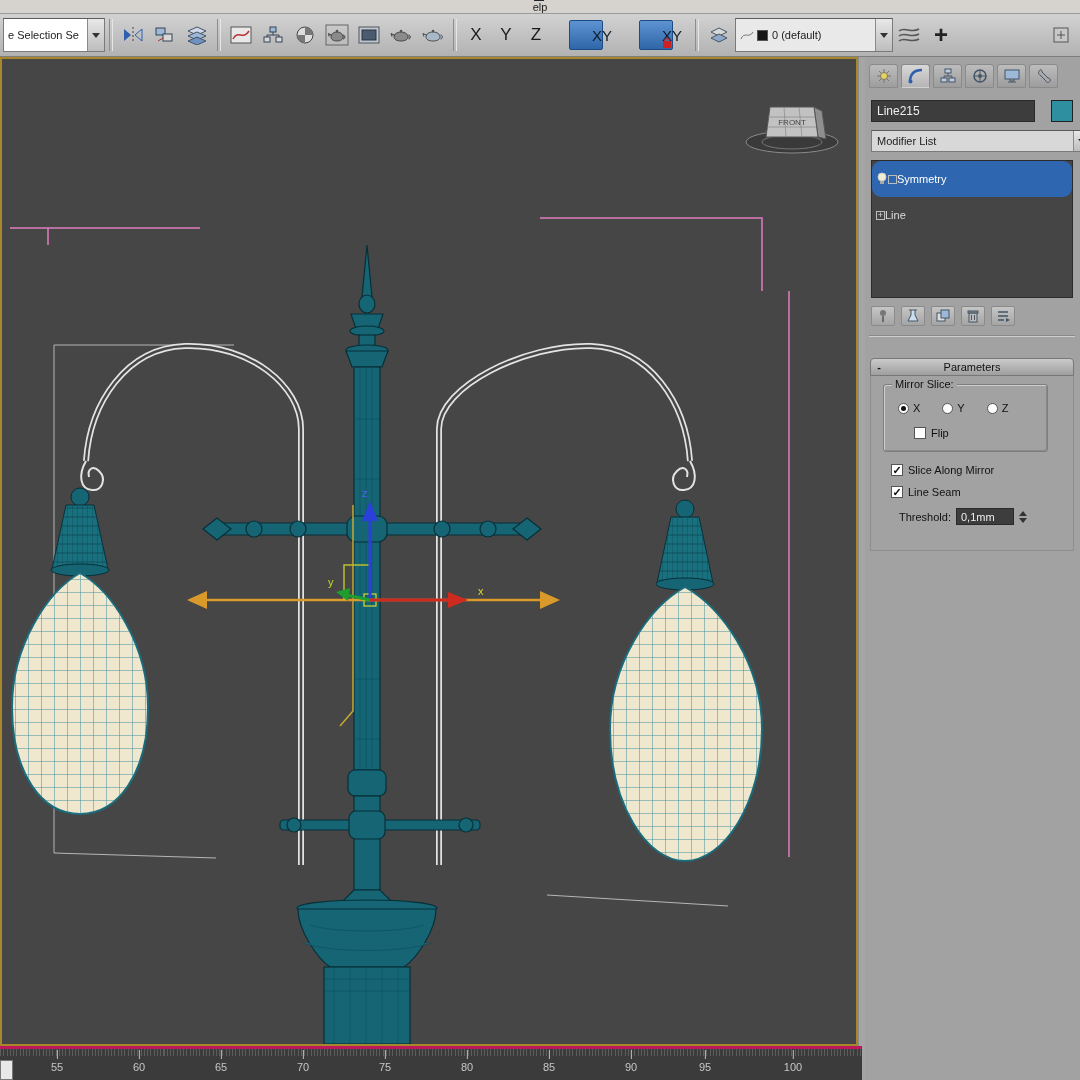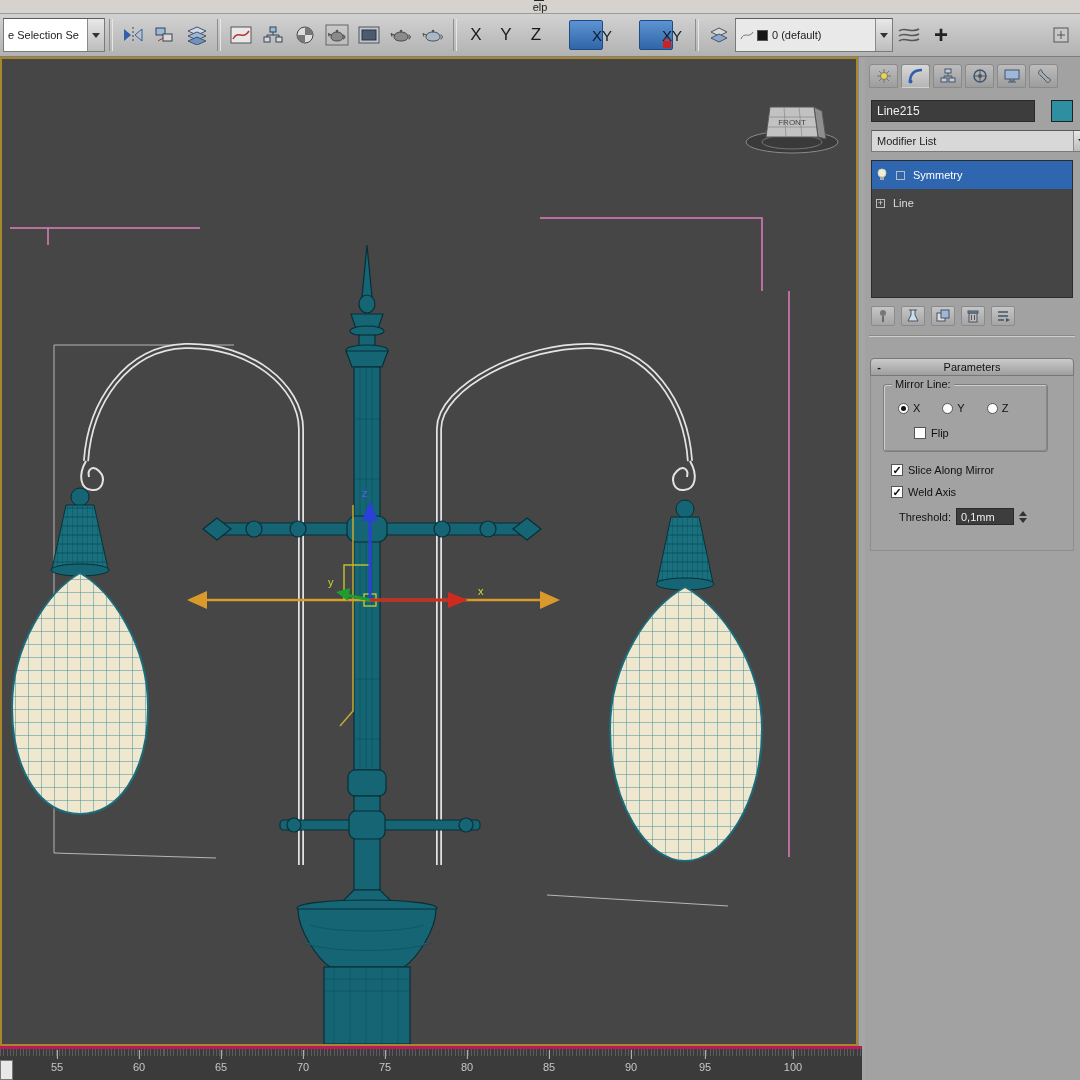--- a/index.html
+++ b/index.html
@@ -38,21 +38,21 @@
   
   .cmdpanel { position:absolute; left:865px; top:57px; width:215px; height:1023px; background:#a2a2a2; font-size:11px; }
   .tabs { position:absolute; top:7px; left:4px; display:flex; gap:3px; }
   .tab { width:29px; height:24px; display:flex; align-items:center; justify-content:center; border:1px solid #8a8a8a; border-radius:3px 3px 0 0; background:linear-gradient(#bdbdbd,#9d9d9d); }
   .tab.active { background:linear-gradient(#d8d8d8,#b5b5b5); border-bottom-color:#d0d0d0; }
   .name-row { position:absolute; top:43px; left:6px; width:202px; height:22px; display:flex; gap:16px; }
   .name-field { flex:1; background:#3d3d3d; border:1px solid #2a2a2a; color:#eee; display:flex; align-items:center; padding-left:5px; font-size:12px; }
   .color-swatch { width:22px; height:22px; background:#2e8fa0; border:1px solid #222; }
   .modlist-dd { position:absolute; top:73px; left:6px; width:220px; }
   .stack { position:absolute; top:103px; left:6px; width:202px; height:138px; background:#454545; border:1px solid #2c2c2c; color:#ddd; }
-  .stack-row { height:28px; display:flex; align-items:center; padding-left:4px; gap:8px; font-size:11px; }
+  .stack-row { height:36px; display:flex; align-items:center; padding-left:4px; gap:0; font-size:11px;border-radius:9px; }
   .stack-row.sel { background:#2f66b0; color:#fff; }
   .plusbox { width:9px; height:9px; border:1px solid #bbb; color:#ddd; font-size:9px; line-height:7px; text-align:center; }
   .stackbtns { position:absolute; top:248px; left:6px; width:202px; height:22px; display:flex; align-items:center; gap:6px; }
   .sbtn { width:24px; height:20px; display:flex; align-items:center; justify-content:center; border:1px solid #8a8a8a; background:linear-gradient(#c6c6c6,#a4a4a4); border-radius:2px; }
   .stack-divider { position:absolute; top:278px; left:4px; width:206px; border-top:1px solid #8a8a8a; border-bottom:1px solid #cfcfcf; }
 
   .rollout-hdr { position:absolute; top:301px; left:5px; width:204px; height:18px; background:linear-gradient(#cacaca,#9f9f9f); border:1px solid #777; border-radius:4px 4px 0 0; display:flex; align-items:center; }
   .rollout-hdr .minus { width:16px; text-align:center; font-weight:bold; }
   .rollout-hdr .title { flex:1; text-align:center; margin-right:16px; }
   .rollout-body { position:absolute; top:319px; left:5px; width:204px; height:175px; background:#a2a2a2; border:1px solid #8e8e8e; border-top:none; }
@@ -439,21 +439,21 @@
 
   <div class="stack-divider"></div>
 
   <div class="rollout-hdr">
     <span class="minus">-</span>
     <span class="title">Parameters</span>
   </div>
 
   <div class="rollout-body">
     <div class="groupbox">
-      <span class="groupbox-label">Mirror Line:</span>
+      <span class="groupbox-label">Mirror Slice:</span>
       <div class="radio-row">
         <label class="radio-item">
           <span class="radio sel"></span>
           <span>X</span>
         </label>
         <label class="radio-item">
           <span class="radio"></span>
           <span>Y</span>
         </label>
         <label class="radio-item">
@@ -465,21 +465,21 @@
         <span class="cbx"></span>
         <span>Flip</span>
       </label>
     </div>
     <label class="checkline slice-line">
       <span class="cbx">✓</span>
       <span>Slice Along Mirror</span>
     </label>
     <label class="checkline weld-line">
       <span class="cbx">✓</span>
-      <span>Weld Axis</span>
+      <span>Line Seam</span>
     </label>
     <div class="threshold-line">
       <span>Threshold:</span>
       <div class="threshold-field">0,1mm</div>
       <div class="spinner">
         <span class="spin-up"></span>
         <span class="spin-dn"></span>
       </div>
     </div>
   </div>

